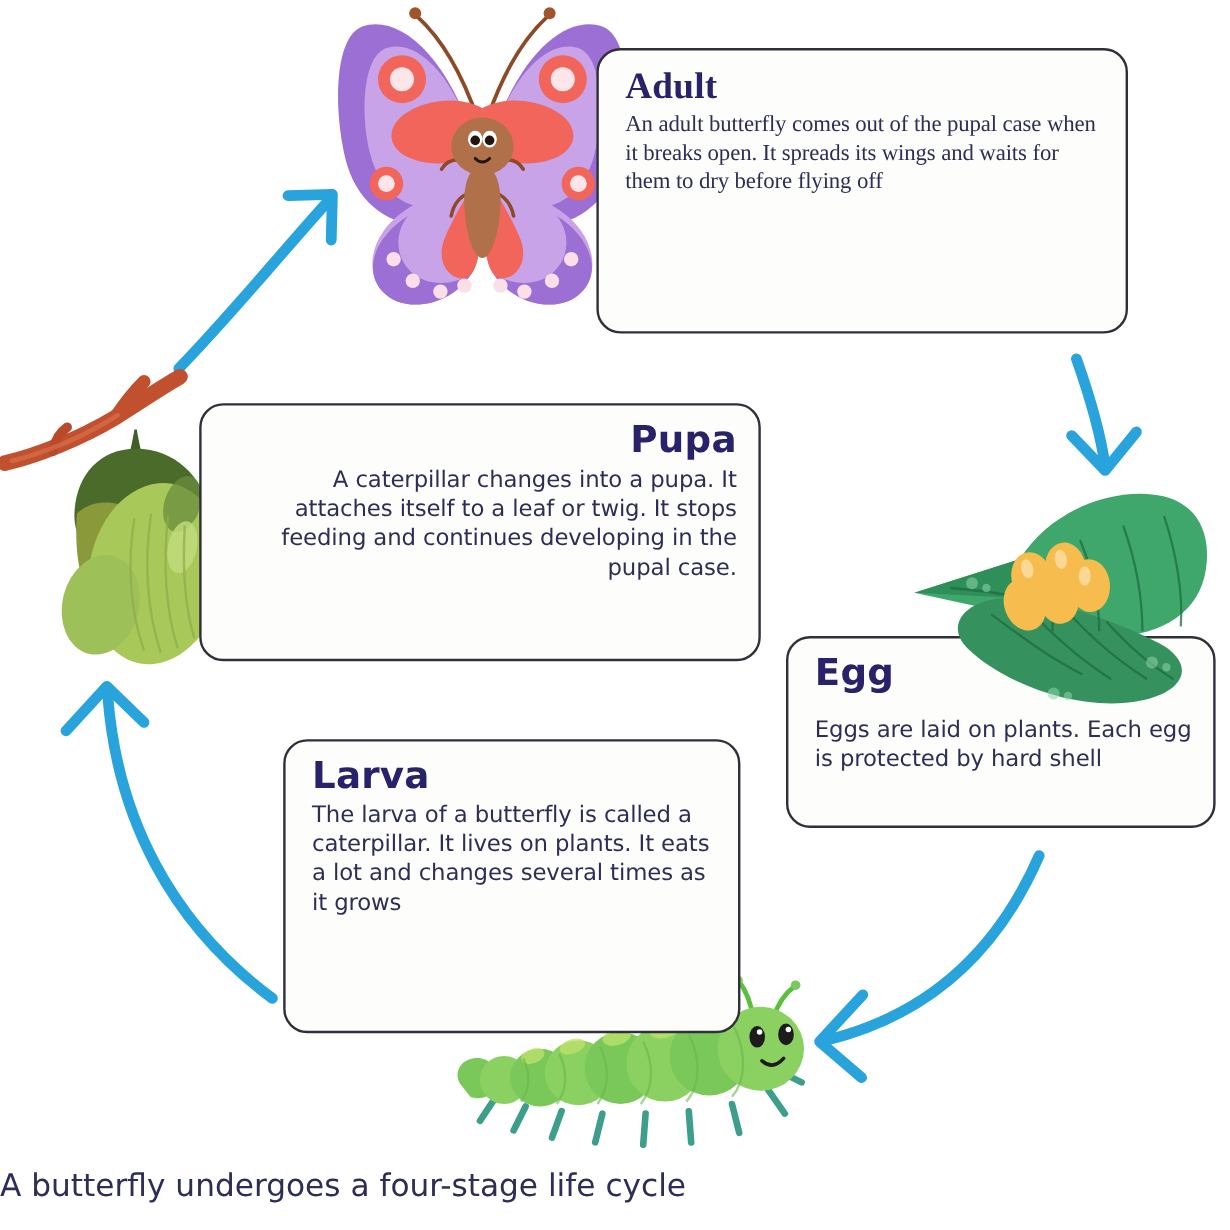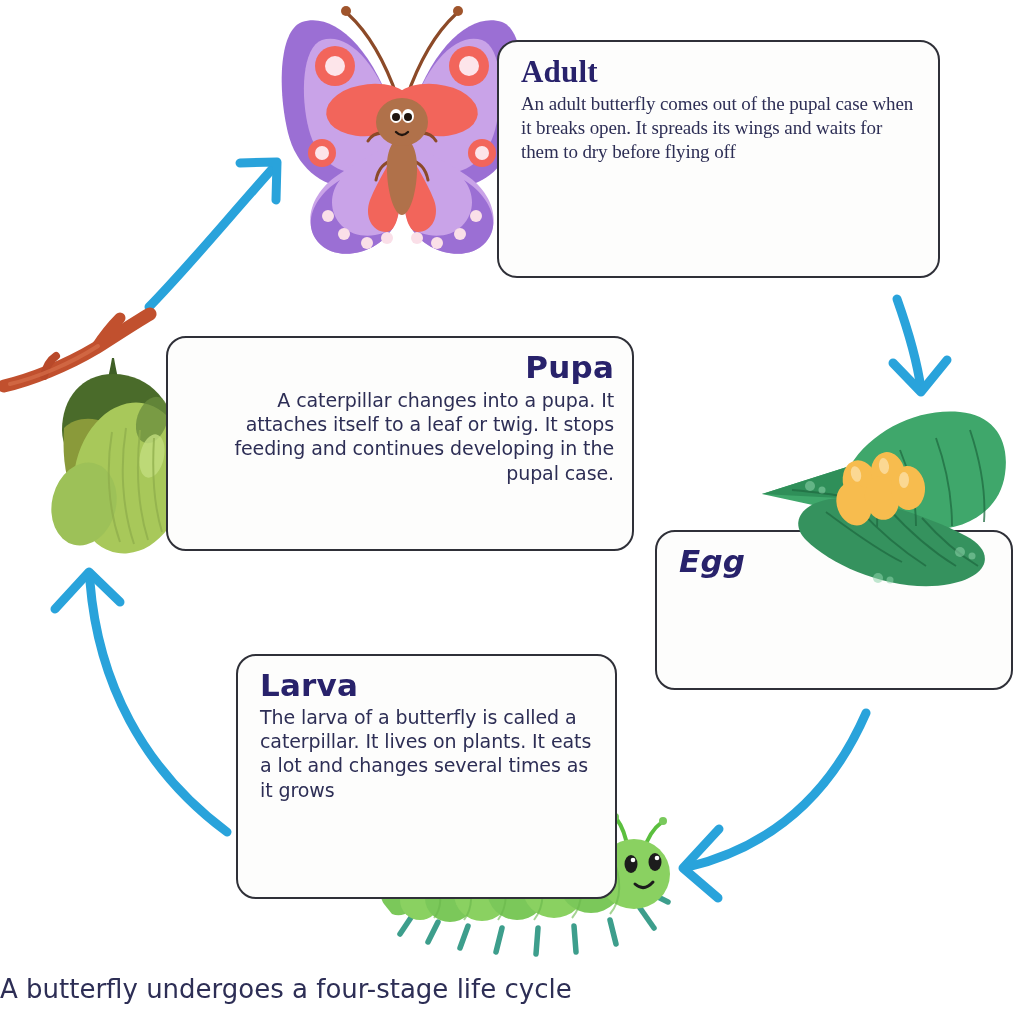--- a/index.html
+++ b/index.html
@@ -40,22 +40,22 @@
   .info-body {
     font-size: 19px;
     color: #2d2e55;
     line-height: 1.28;
     letter-spacing: -0.1px;
   }
 
   #box-adult { left: 497px; top: 40px;  width: 443px; height: 238px; font-family: Liberation Serif, serif; }
   #box-pupa  { left: 166px; top: 336px; width: 468px; height: 215px; text-align: right; }
   #box-egg   { left: 655px; top: 530px; width: 358px; height: 160px; z-index: 20; }
-  #box-larva { left: 236px; top: 654px; width: 381px; height: 245px; }
-  #box-egg   .info-title { margin-bottom: 16px; font-style: italic; }
+  #box-larva { left: 236px; top: 616px; width: 381px; height: 245px; }
+  #box-egg   .info-title { margin-bottom: 16px; }
   #box-larva .info-title { margin-bottom: 1px; }
 
   
   #caption {
     position: absolute;
     left: 0; right: 0;
     top: 974px;
     font-size: 26px;
     color: #2d2e55;
     z-index: 40;
@@ -312,20 +312,21 @@
     <div class="info-body">An adult butterfly comes out of the pupal case when it breaks open. It spreads its wings and waits for them to dry before flying off</div>
   </div>
 
   <div id="box-pupa" class="info-box">
     <div class="info-title">Pupa</div>
     <div class="info-body">A caterpillar changes into a pupa. It attaches itself to a leaf or twig. It stops feeding and continues developing in the pupal case.</div>
   </div>
 
   <div id="box-egg" class="info-box">
     <div class="info-title">Egg</div>
+    <div class="info-body">Eggs are laid on plants. Each egg is protected by hard shell</div>
   </div>
 
   <div id="box-larva" class="info-box">
     <div class="info-title">Larva</div>
     <div class="info-body">The larva of a butterfly is called a caterpillar. It lives on plants. It eats a lot and changes several times as it grows</div>
   </div>
 
   <div id="caption">A butterfly undergoes a four-stage life cycle</div>
 
 </div>

